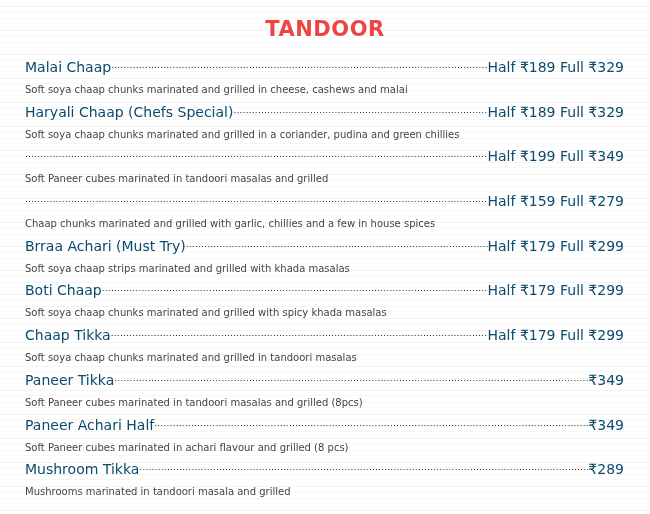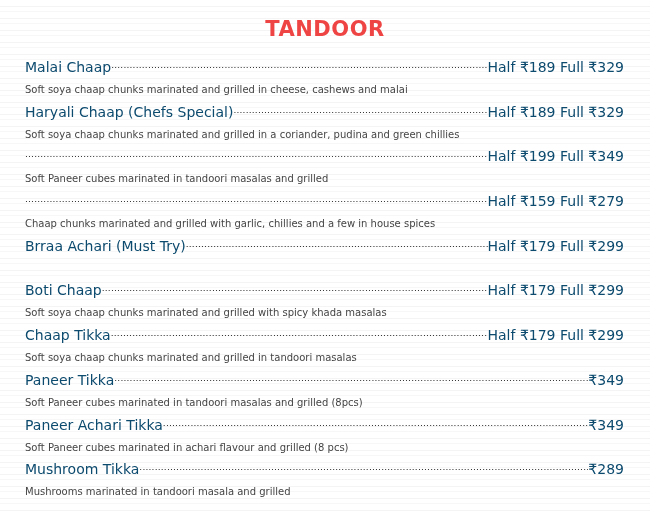--- a/index.html
+++ b/index.html
@@ -131,20 +131,21 @@
       </div>
       <div class="desc">Chaap chunks marinated and grilled with garlic, chillies and a few in house spices</div>
     </div>
 
     <div class="item">
       <div class="item-line">
         <span class="item-name">Brraa Achari (Must Try)</span>
         <span class="dots"></span>
         <span class="price">Half ₹179 Full ₹299</span>
       </div>
+      <div class="desc">Soft soya chaap strips marinated and grilled with khada masalas</div>
     </div>
 
     <div class="item">
       <div class="item-line">
         <span class="item-name">Boti Chaap</span>
         <span class="dots"></span>
         <span class="price">Half ₹179 Full ₹299</span>
       </div>
       <div class="desc">Soft soya chaap chunks marinated and grilled with spicy khada masalas</div>
     </div>
@@ -162,21 +163,21 @@
       <div class="item-line">
         <span class="item-name">Paneer Tikka</span>
         <span class="dots"></span>
         <span class="price">₹349</span>
       </div>
       <div class="desc">Soft Paneer cubes marinated in tandoori masalas and grilled (8pcs)</div>
     </div>
 
     <div class="item">
       <div class="item-line">
-        <span class="item-name">Paneer Achari Tikka</span>
+        <span class="item-name">Paneer Achari Half</span>
         <span class="dots"></span>
         <span class="price">₹349</span>
       </div>
       <div class="desc">Soft Paneer cubes marinated in achari flavour and grilled (8 pcs)</div>
     </div>
 
     <div class="item">
       <div class="item-line">
         <span class="item-name">Mushroom Tikka</span>
         <span class="dots"></span>

